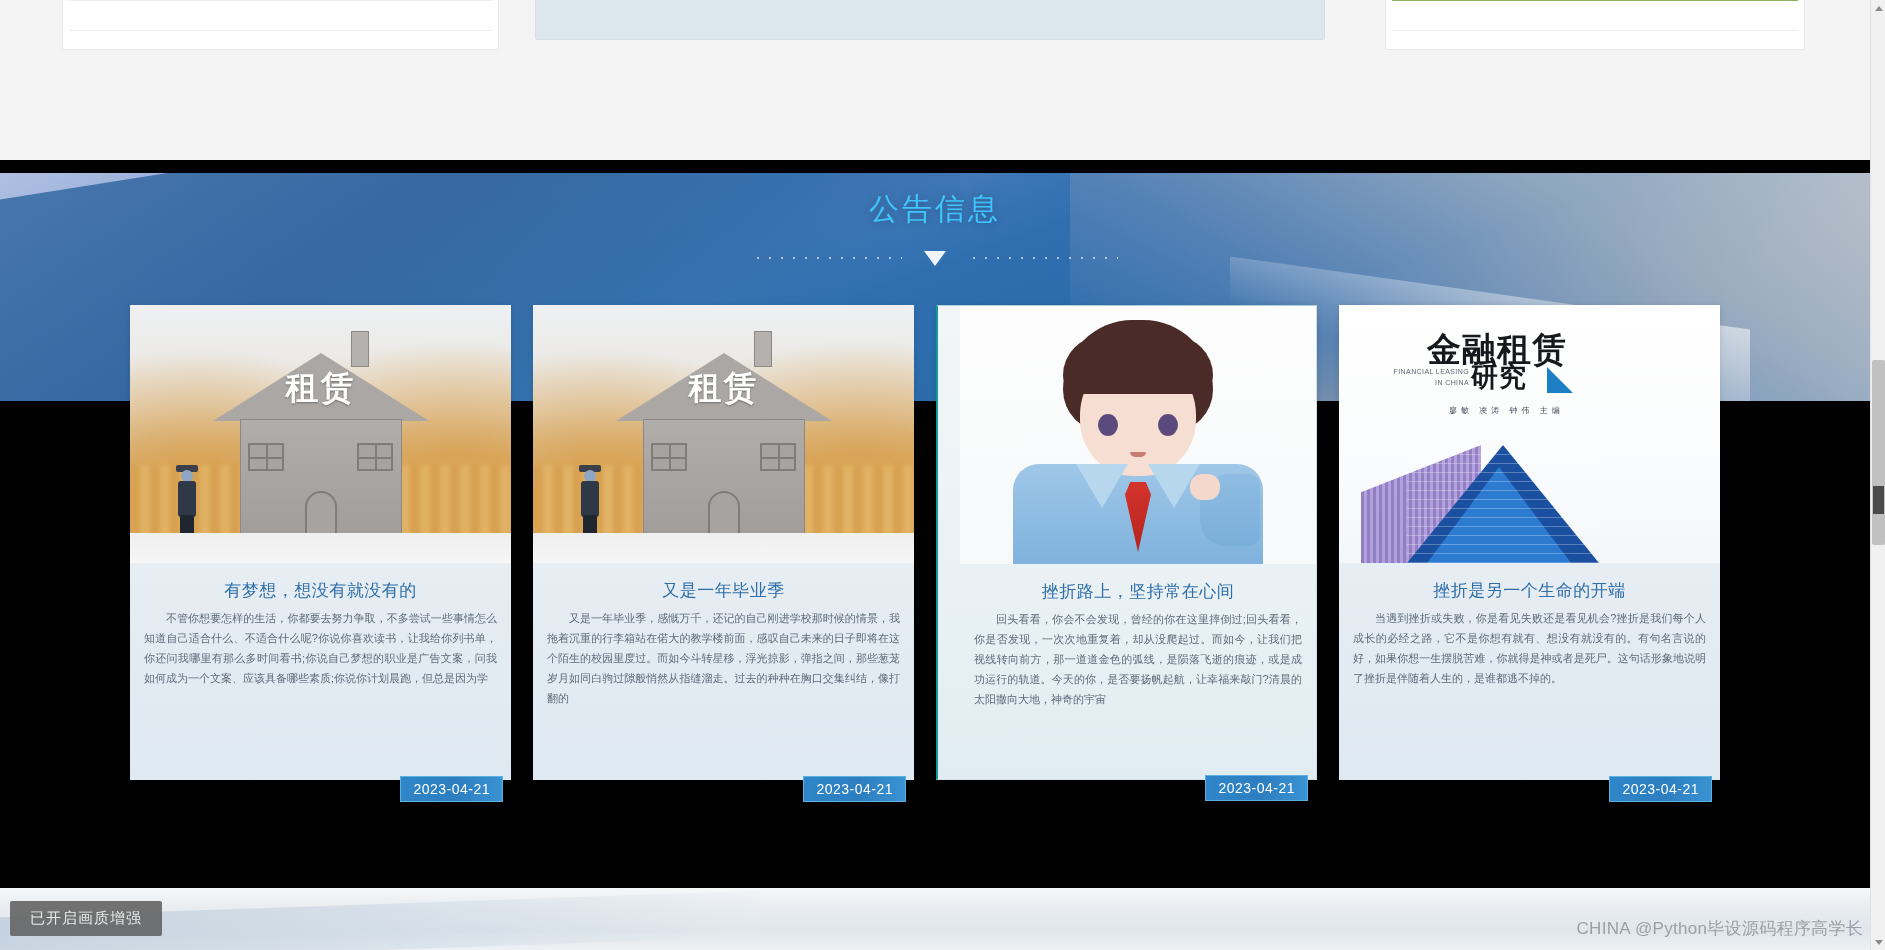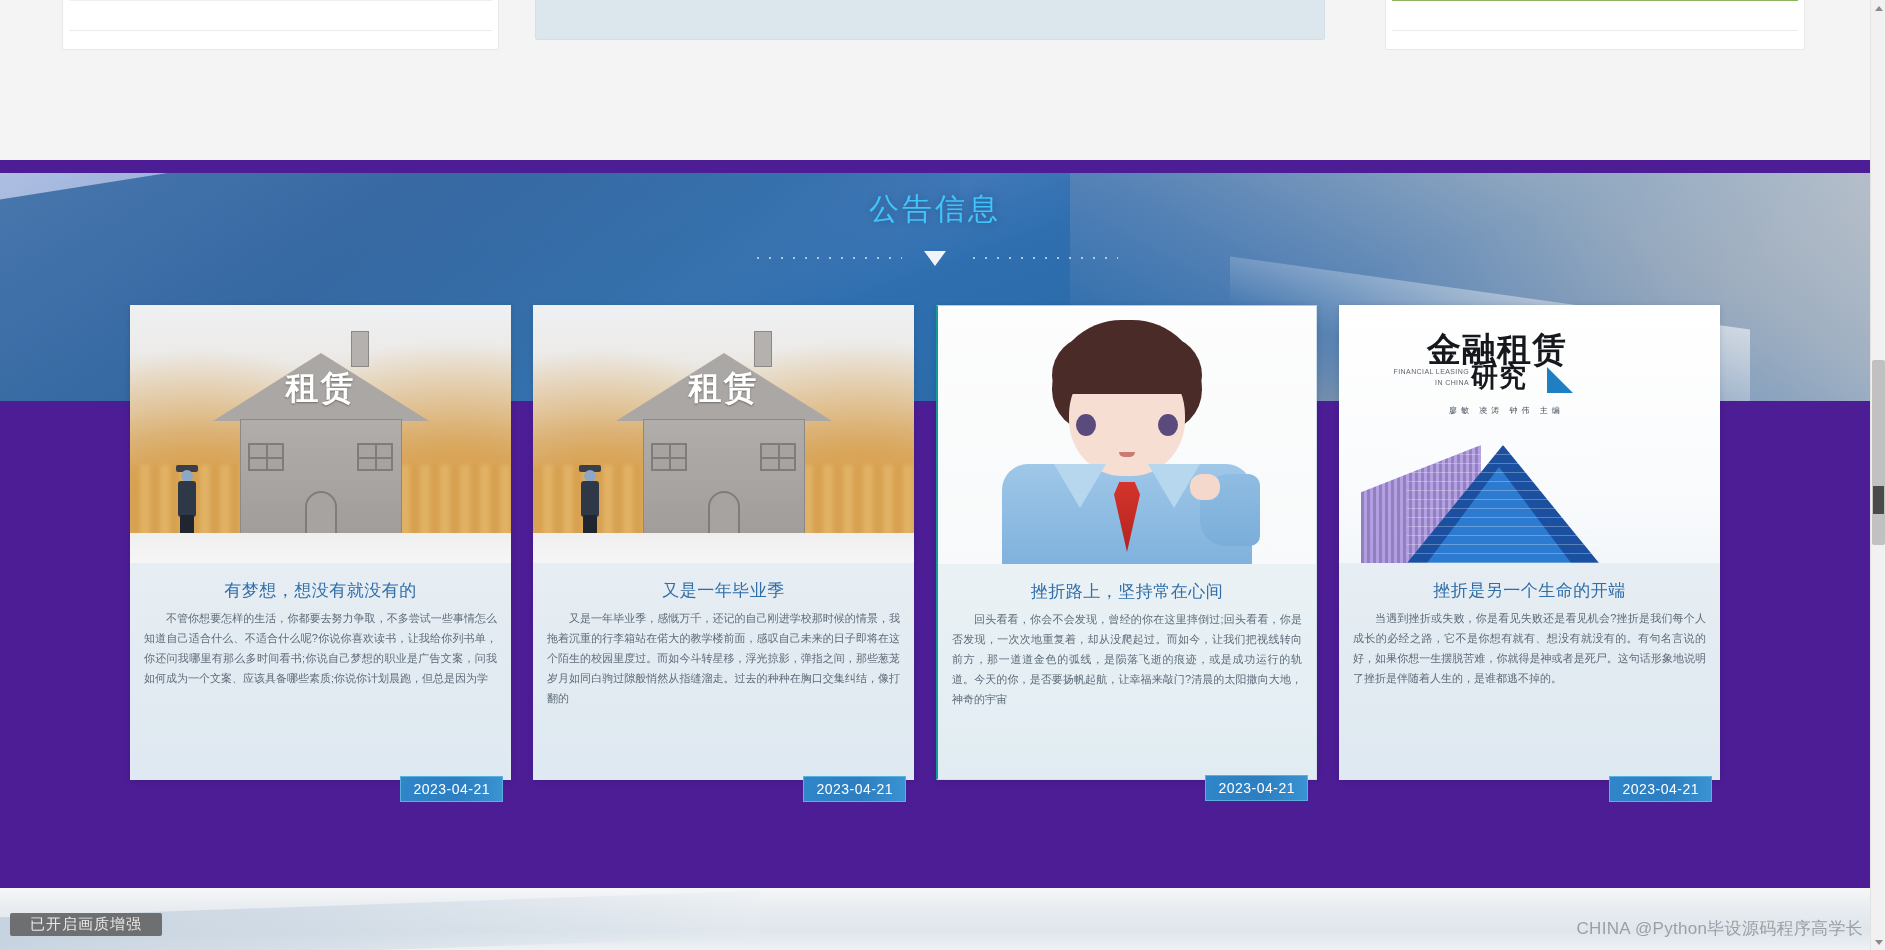--- a/index.html
+++ b/index.html
@@ -9,21 +9,21 @@
     overflow: hidden;
     font-family: "Liberation Sans", "DejaVu Sans", sans-serif;
     background: #f4f4f4;
   }
 
   #page {
     position: relative;
     width: 1885px;
     height: 950px;
     overflow: hidden;
-    background: #4c1d95;
+    background: #000000;
   }
 
   
   .top-strip {
     position: absolute;
     left: 0; top: 0;
     width: 1870px; height: 160px;
     background: #f4f4f4;
   }
   .top-card {
@@ -132,20 +132,21 @@
     background: linear-gradient(180deg,#eceff3 0%, #e6edf3 55%, #dfe9f1 100%);
     box-shadow: 0 1px 6px rgba(0,0,0,.12);
     overflow: visible;
   }
   .card.hover {
     border-left: 2px solid #109a9a;
     border-top: 1px solid #a9d4d6;
     border-right: 1px solid #cfe0ea;
     border-bottom: 1px solid #cfe0ea;
     background: linear-gradient(180deg,#f3f6f8 0%, #e9f1f5 60%, #e1ecf2 100%);
+    padding-left: 22px;
   }
 
   .card-img { position: relative; width: 100%; height: 258px; overflow: hidden; }
 
   
   .img-house {
     background:
       radial-gradient(ellipse at 18% 78%, #d9a457 0 16%, rgba(217,164,87,0) 55%),
       radial-gradient(ellipse at 86% 78%, #d9a457 0 18%, rgba(217,164,87,0) 58%),
       linear-gradient(180deg,#eef0f2 0%, #e9e4dc 42%, #d8c7a4 64%, #efefef 80%, #f4f4f4 100%);
@@ -342,21 +343,21 @@
     transform: skewY(-2deg);
   }
 
   
   .toast {
     position: absolute;
     left: 10px; bottom: 14px;
     background: rgba(102,102,102,.92);
     color: #e8e8e8;
     font-size: 15px;
-    padding: 2px 20px;
+    padding: 8px 20px;
     border-radius: 2px;
     letter-spacing: 1px;
   }
 
   
   .watermark {
     position: absolute;
     right: 22px; bottom: 10px;
     font-size: 17px;
     color: #9aa0a6;

